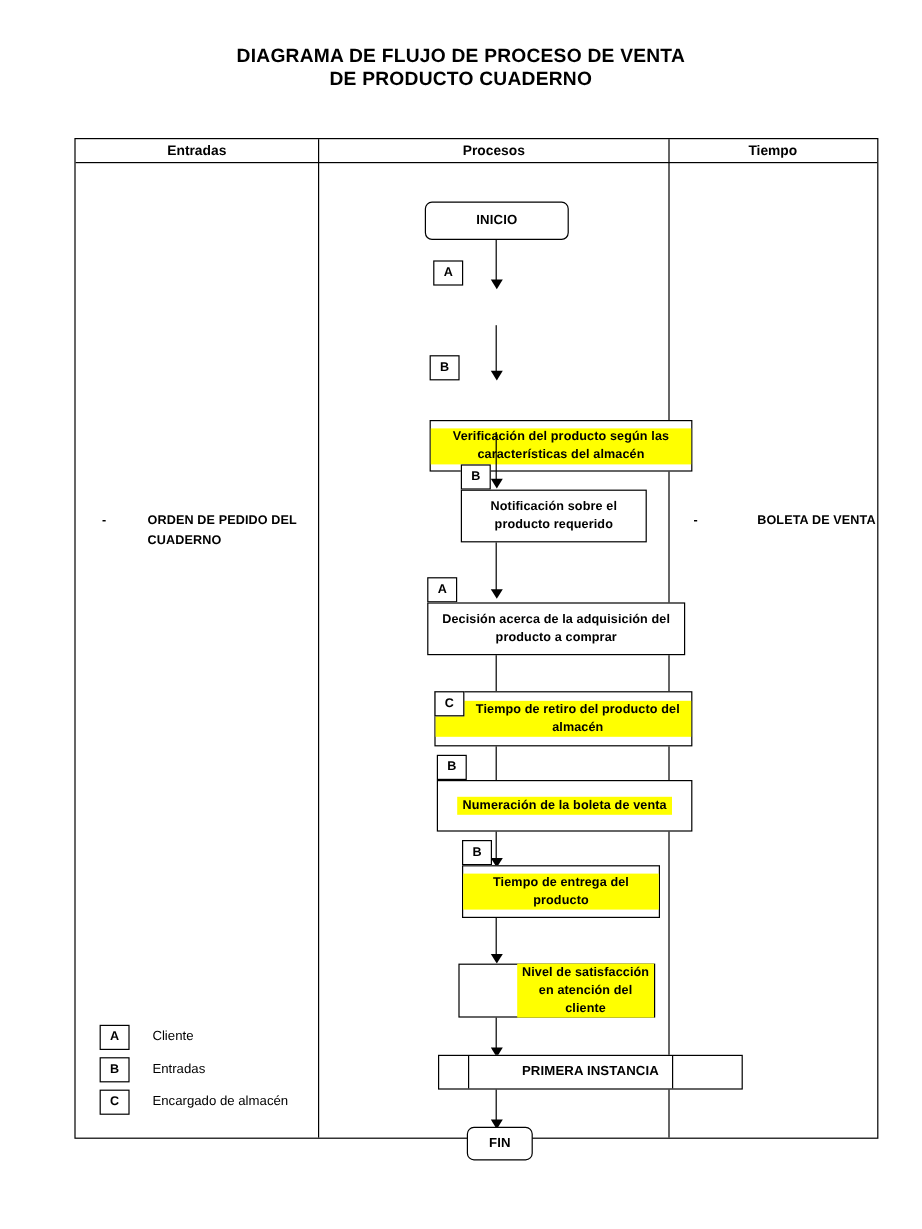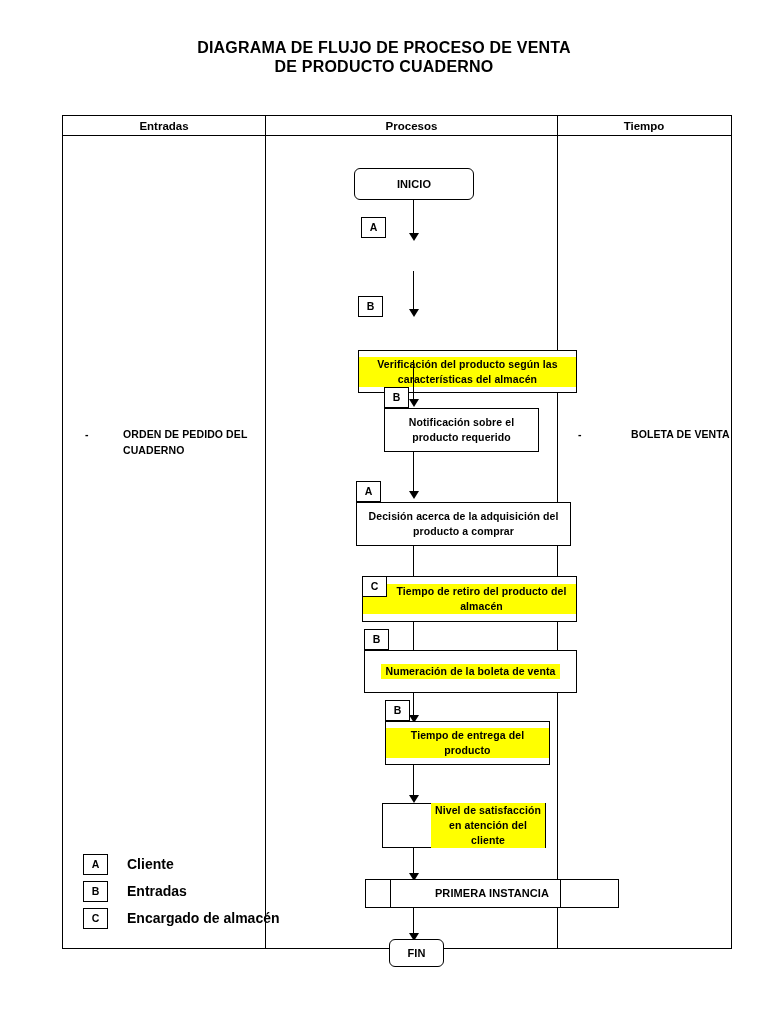--- a/index.html
+++ b/index.html
@@ -123,22 +123,22 @@
     text-align: center;
     line-height: 19px;
     background: #fff;
   }
   .legend-label {
     position: absolute;
     left: 52px;
     top: 0;
     height: 21px;
     line-height: 21px;
-    font-size: 14px;
-    font-weight: bold;
+    font-size: 11px;
+    font-weight: normal;
     white-space: nowrap;
     text-align: center;
   }
 
   
   #flow {
     position: absolute;
     left: 203px;
     top: 21px;
     width: 291px;

